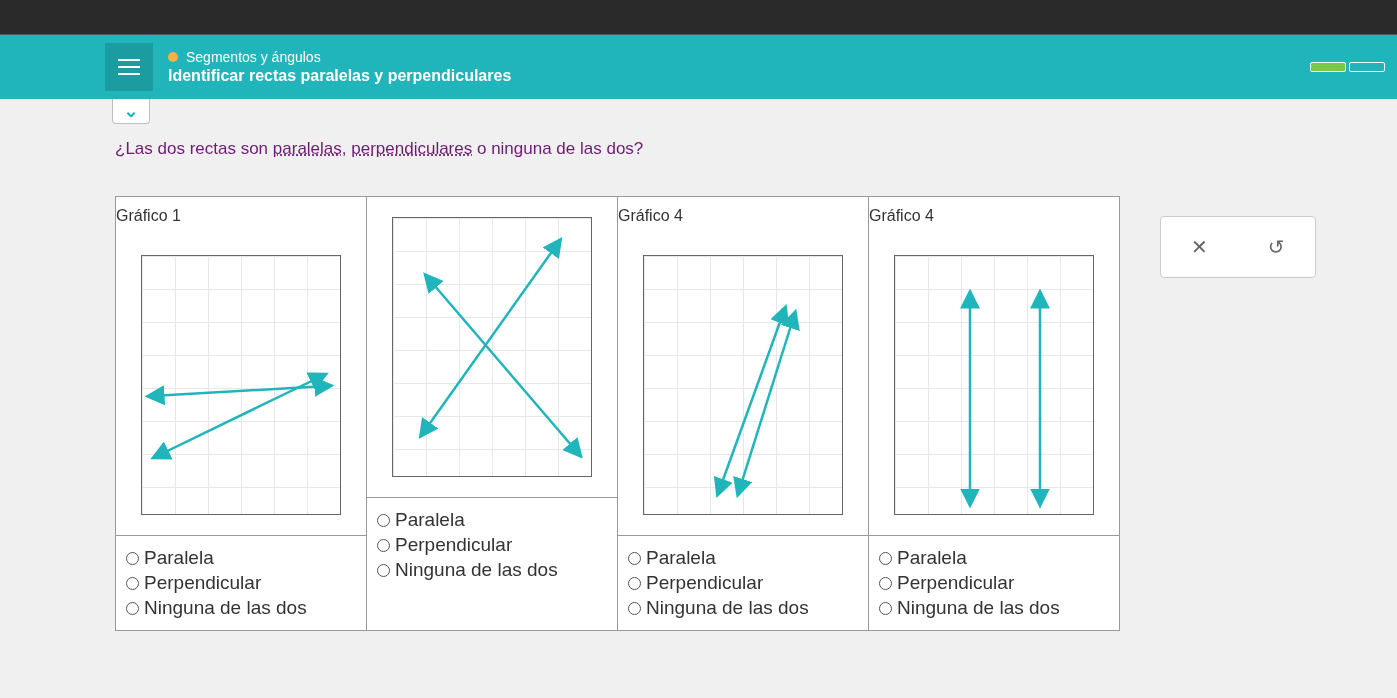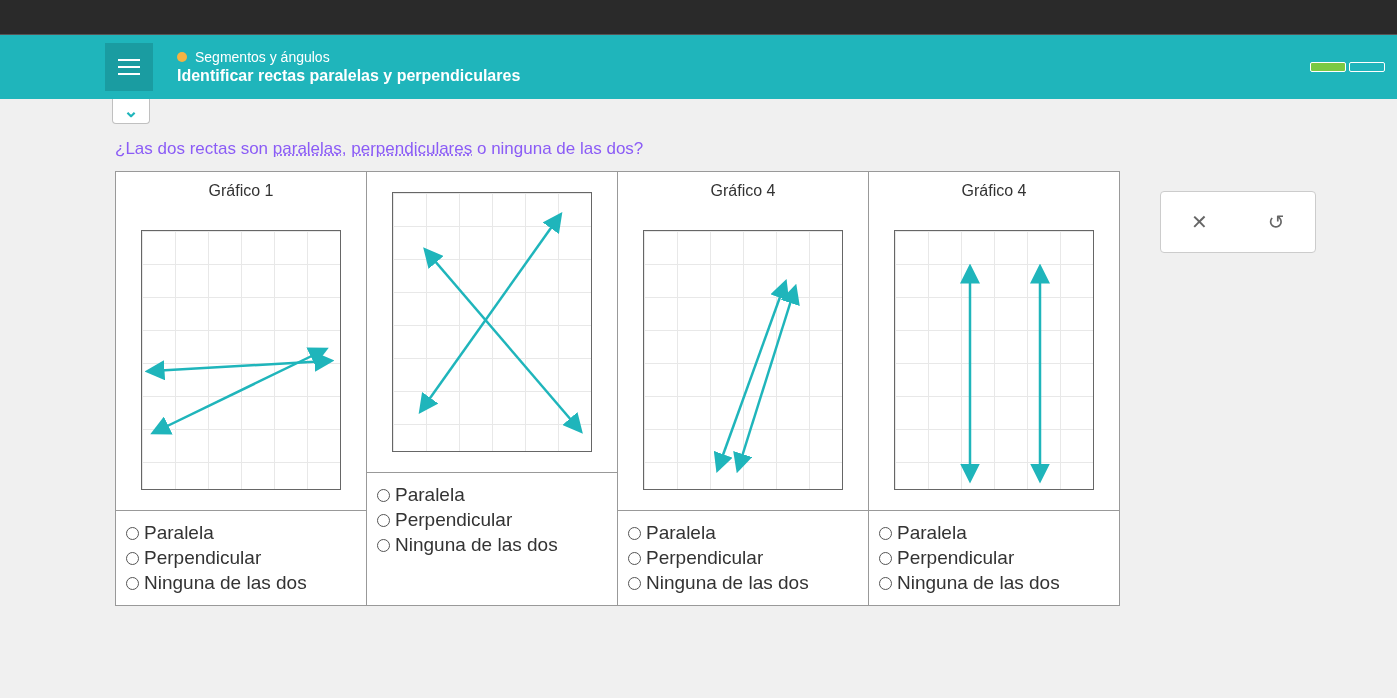--- a/index.html
+++ b/index.html
@@ -42,21 +42,21 @@
       display: flex;
       flex-direction: column;
       justify-content: space-between;
     }
     .hamburger span {
       height: 2px;
       background: #fff;
       width: 100%;
     }
     .header-text {
-      margin-left: 24px;
+      margin-left: 15px;
       color: #fff;
     }
     .header-category {
       font-size: 14px;
       display: flex;
       align-items: center;
     }
     .header-category::before {
       content: '';
       width: 10px;
@@ -104,22 +104,22 @@
     .chevron-down {
       color: #1fb5bb;
       font-size: 18px;
       font-weight: bold;
     }
     .content {
       padding: 15px 105px 0 115px;
     }
     .question {
       font-size: 17px;
-      color: #8b5cf6;
-      margin-bottom: 12px;
+      color: #701a75;
+      margin-bottom: 37px;
     }
     .underlined {
       text-decoration: underline;
       text-decoration-style: dotted;
     }
     .main-row {
       display: flex;
       align-items: flex-start;
       gap: 40px;
     }
@@ -130,21 +130,20 @@
     }
     .graph-cell {
       border-right: 1px solid #999;
       display: flex;
       flex-direction: column;
     }
     .graph-cell:last-child {
       border-right: none;
     }
     .graph-title {
-      text-align: center;
       padding: 10px 0;
       font-size: 16px;
       color: #333;
     }
     .graph-box {
       width: 250px;
       height: 300px;
       display: flex;
       align-items: center;
       justify-content: center;

